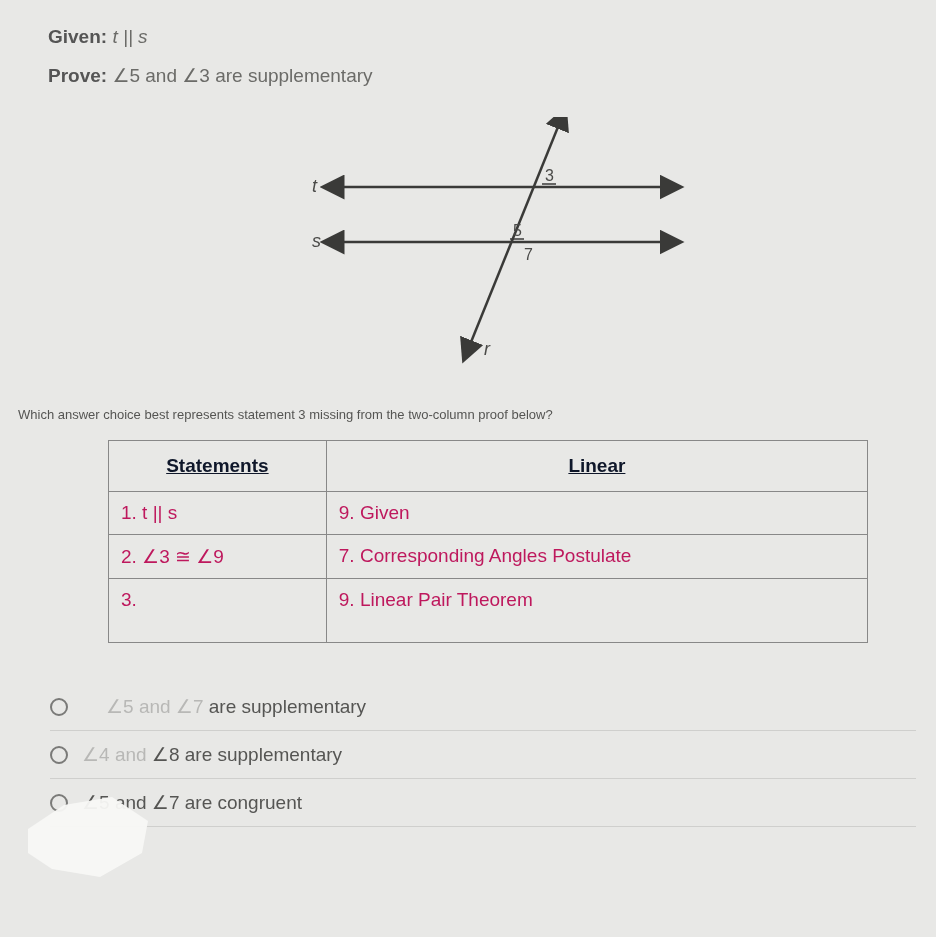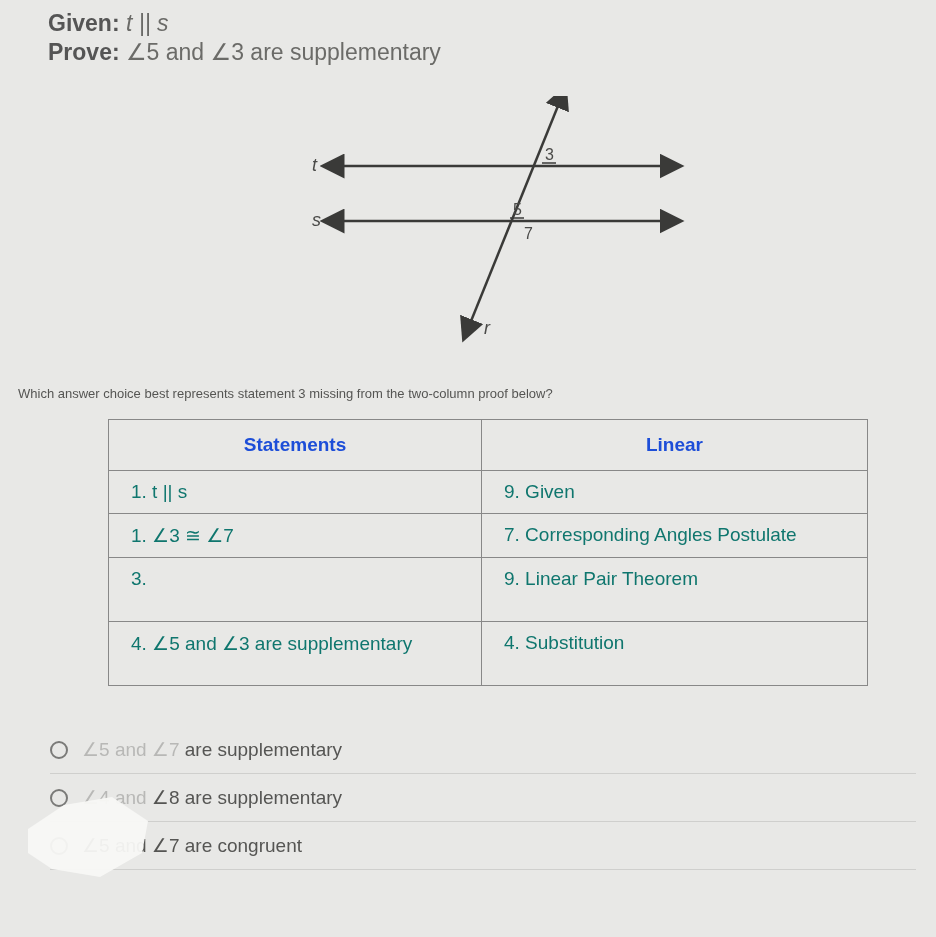--- a/index.html
+++ b/index.html
@@ -10,23 +10,24 @@
     body {
       width: 936px;
       height: 937px;
       background: #e8e8e6;
       font-family: Arial, Helvetica, sans-serif;
       color: #4a4a48;
       padding: 10px 20px 0 48px;
       position: relative;
     }
     .header-line {
-      font-size: 23px;
+      font-size: 19px;
       color: #6b6b68;
       margin-bottom: 2px;
+      margin-top: 16px;
     }
     .header-line .italic {
       font-style: italic;
     }
     .header-line .bold {
       font-weight: bold;
       color: #555;
     }
     .diagram-wrap {
       width: 100%;
@@ -42,50 +43,52 @@
       margin-left: -30px;
     }
     .proof-table {
       border-collapse: collapse;
       margin-left: 60px;
       width: 760px;
       background: transparent;
     }
     .proof-table th, .proof-table td {
       border: 1px solid #888;
-      padding: 10px 22px;
+      padding: 10px 12px;
       text-align: left;
       font-size: 19px;
-      color: #0f766e;
+      color: #be185d;
       vertical-align: top;
     }
     .proof-table th {
       text-align: center;
       font-weight: bold;
-      color: #1d4ed8;
+      color: #0f172a;
       background: transparent;
       padding: 14px 12px;
+      text-decoration: underline;
     }
     .proof-table .tall td {
       height: 64px;
     }
     .answers {
       margin-top: 40px;
       margin-left: 2px;
     }
     .answer-row {
       display: flex;
       align-items: center;
       min-height: 48px;
       border-bottom: 1px solid #cfcfcd;
       padding: 4px 0 4px 0;
       position: relative;
     }
     .answer-row:first-child {
       border-top: none;
+      gap: 24px;
     }
     .radio {
       width: 18px;
       height: 18px;
       border: 2px solid #7a7a78;
       border-radius: 50%;
       margin-right: 14px;
       flex-shrink: 0;
       background: transparent;
     }
@@ -158,30 +161,26 @@
       <th>Statements</th>
       <th>Linear</th>
     </tr>
   </thead>
   <tbody>
     <tr>
       <td>1. t || s</td>
       <td>9. Given</td>
     </tr>
     <tr>
-      <td>1. ∠3 ≅ ∠7</td>
+      <td>2. ∠3 ≅ ∠9</td>
       <td>7. Corresponding Angles Postulate</td>
     </tr>
     <tr class="tall">
       <td>3.</td>
       <td>9. Linear Pair Theorem</td>
-    </tr>
-    <tr class="tall">
-      <td>4. ∠5 and ∠3 are supplementary</td>
-      <td>4. Substitution</td>
     </tr>
   </tbody>
 </table>
 
 <div class="answers">
   <div class="answer-row">
     <span class="radio"></span>
     <span class="answer-text">
       <span class="faded">∠5 and ∠7</span><span> are supplementary</span>
     </span>

